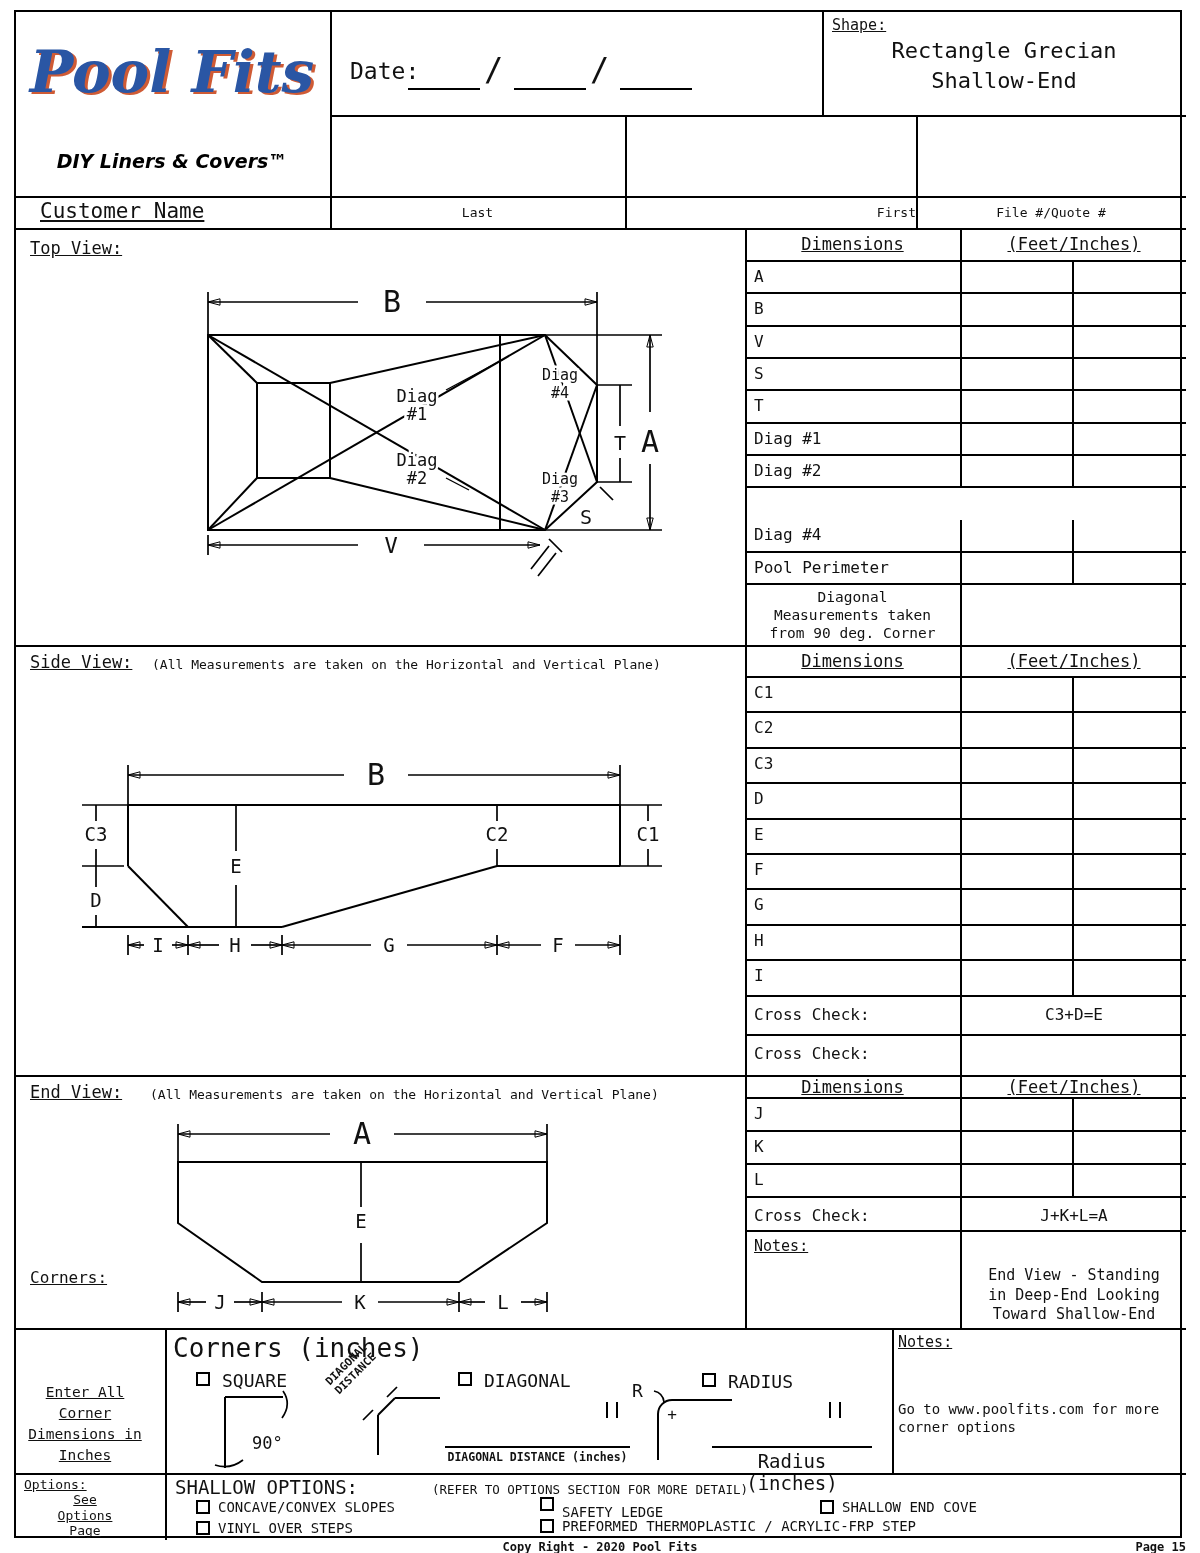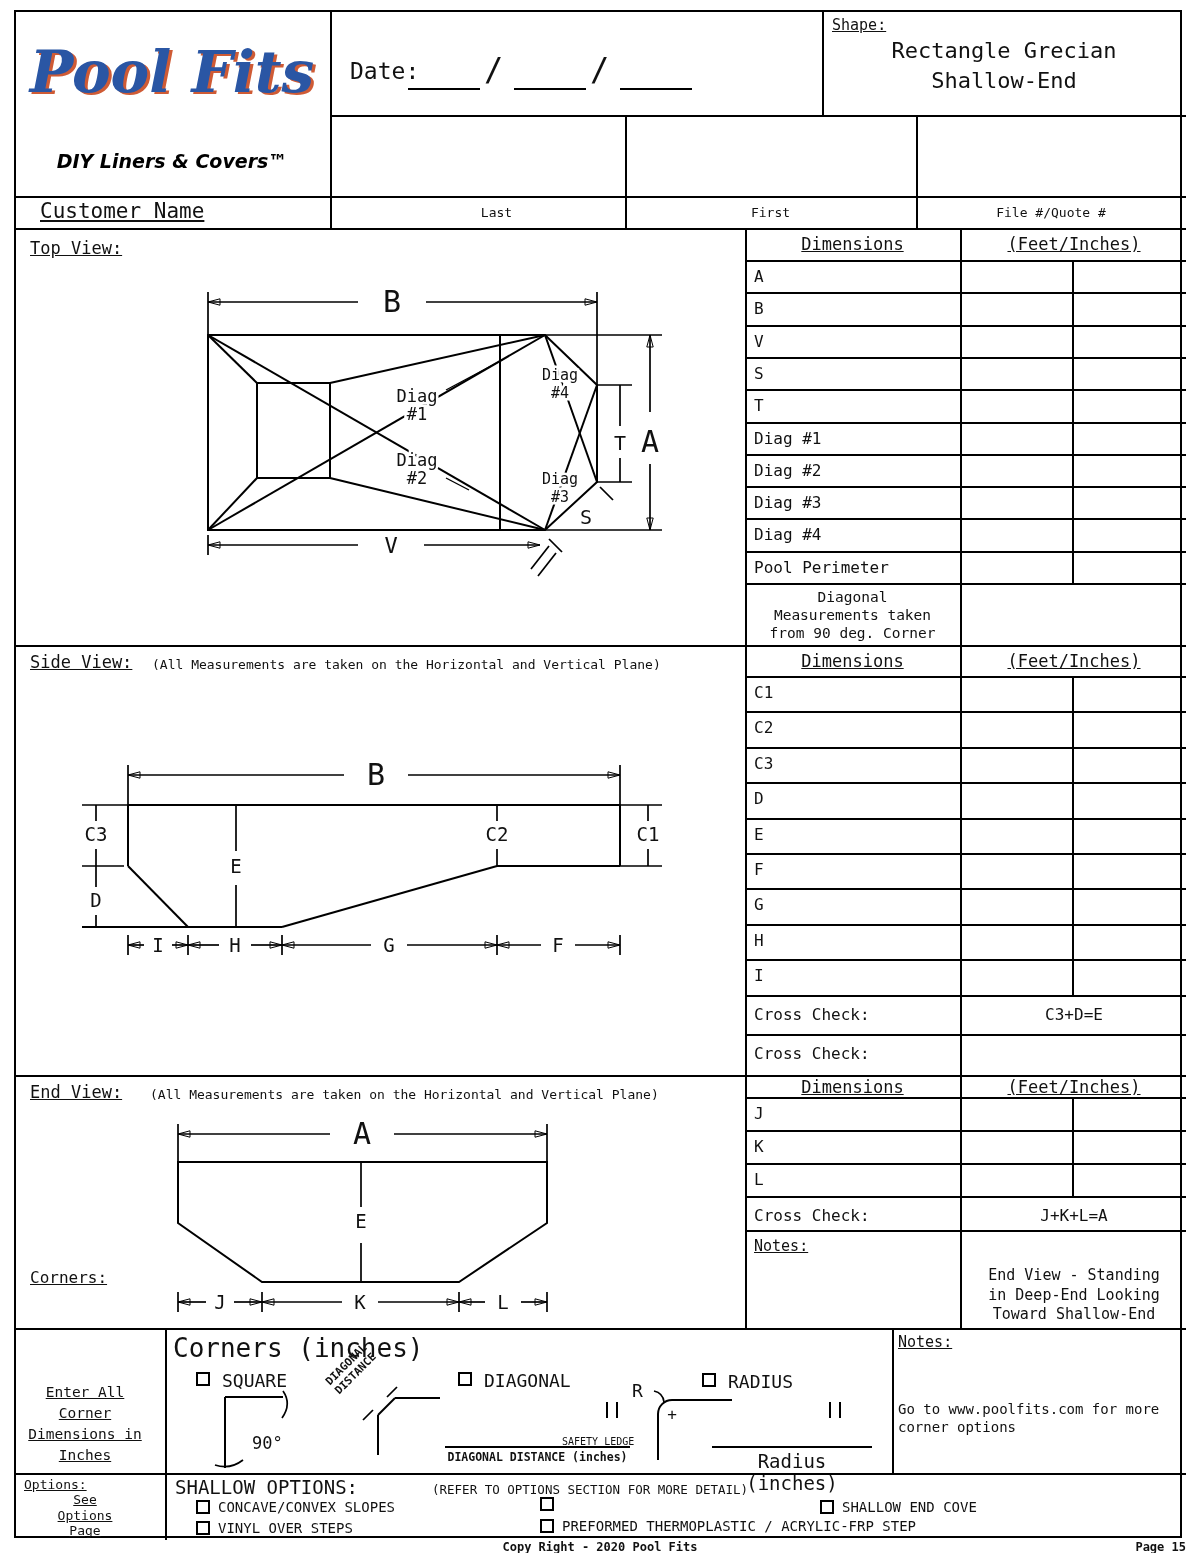--- a/index.html
+++ b/index.html
@@ -64,22 +64,22 @@
   <div class="abs" style="left:484px;top:50px;font-size:32px;">/</div>
   <div class="hline" style="left:514px;top:88px;width:72px;"></div>
   <div class="abs" style="left:590px;top:50px;font-size:32px;">/</div>
   <div class="hline" style="left:620px;top:88px;width:72px;"></div>
 
   <div class="abs u" style="left:832px;top:16px;font-size:15px;">Shape:</div>
   <div class="abs ctr" style="left:822px;top:38px;width:364px;font-size:22px;">Rectangle Grecian</div>
   <div class="abs ctr" style="left:822px;top:68px;width:364px;font-size:22px;">Shallow-End</div>
 
   <div class="abs u" style="left:40px;top:199px;font-size:21px;">Customer Name</div>
-  <div class="abs ctr" style="left:330px;top:205px;width:295px;font-size:13px;padding-left:19px;">Last</div>
-  <div class="abs ctr" style="left:625px;top:205px;width:291px;font-size:13px;">First</div>
+  <div class="abs ctr" style="left:330px;top:205px;width:295px;font-size:13px;">Last</div>
+  <div class="abs ctr" style="left:625px;top:205px;width:291px;font-size:13px;text-align:right;">First</div>
   <div class="abs ctr" style="left:916px;top:205px;width:270px;font-size:13px;">File #/Quote #</div>
 
   <div class="abs u" style="left:30px;top:238px;font-size:17px;">Top View:</div>
 
   <svg style="left:14px;top:228px;" width="731" height="417" viewBox="0 0 731 417">
     <defs>
       <marker id="ar1" markerWidth="14" markerHeight="8" refX="13" refY="4" orient="auto" markerUnits="userSpaceOnUse">
         <path d="M13,4 L1,0.8 L1,7.2 Z" fill="#000" stroke="none"></path>
       </marker>
     </defs>
@@ -163,25 +163,20 @@
       <div class="tv1"></div>
       <div class="tv2"></div>
     </div>
   <div class="trow" style="top:424px;height:32px;">
       <div class="tl">Diag #1</div>
       <div class="tv1"></div>
       <div class="tv2"></div>
     </div>
   <div class="trow" style="top:456px;height:32px;">
       <div class="tl">Diag #2</div>
-      <div class="tv1"></div>
-      <div class="tv2"></div>
-    </div>
-  <div class="trow" style="top:488px;height:32px;">
-      <div class="tl">Diag #3</div>
       <div class="tv1"></div>
       <div class="tv2"></div>
     </div>
   <div class="trow" style="top:520px;height:33px;">
       <div class="tl">Diag #4</div>
       <div class="tv1"></div>
       <div class="tv2"></div>
     </div>
   <div class="trow" style="top:553px;height:32px;">
       <div class="tl">Pool Perimeter</div>
@@ -444,21 +439,21 @@
 Page</div>
 
   <div class="abs" style="left:175px;top:1476px;font-size:19px;">SHALLOW OPTIONS:</div>
   <div class="abs" style="left:432px;top:1482px;font-size:12.5px;">(REFER TO OPTIONS SECTION FOR MORE DETAIL)</div>
 
   <div class="cb" style="left:196px;top:1500px;"></div>
   <div class="abs" style="left:218px;top:1499px;font-size:14px;">CONCAVE/CONVEX SLOPES</div>
   <div class="cb" style="left:196px;top:1521px;"></div>
   <div class="abs" style="left:218px;top:1520px;font-size:14px;">VINYL OVER STEPS</div>
   <div class="cb" style="left:540px;top:1497px;"></div>
-  <div class="abs" style="left:562px;top:1436px;font-size:10px;">SAFETY LEDGE</div>
+  <div class="abs" style="left:562px;top:1504px;font-size:14px;">SAFETY LEDGE</div>
   <div class="cb" style="left:540px;top:1519px;"></div>
   <div class="abs" style="left:562px;top:1518px;font-size:14px;">PREFORMED THERMOPLASTIC / ACRYLIC-FRP STEP</div>
   <div class="cb" style="left:820px;top:1500px;"></div>
   <div class="abs" style="left:842px;top:1499px;font-size:14px;text-align:right;">SHALLOW END COVE</div>
 
   <div class="abs ctr" style="left:400px;top:1540px;width:400px;font-size:12px;font-weight:bold;">Copy Right - 2020 Pool Fits</div>
   <div class="abs" style="left:1080px;top:1540px;width:106px;text-align:right;font-size:12px;font-weight:bold;">Page 15</div>
 </div>
 
 </body></html>

